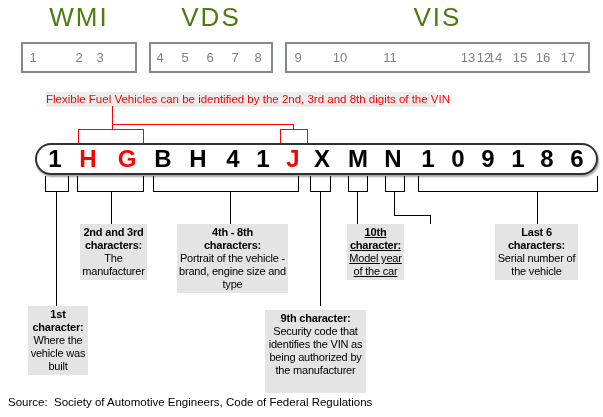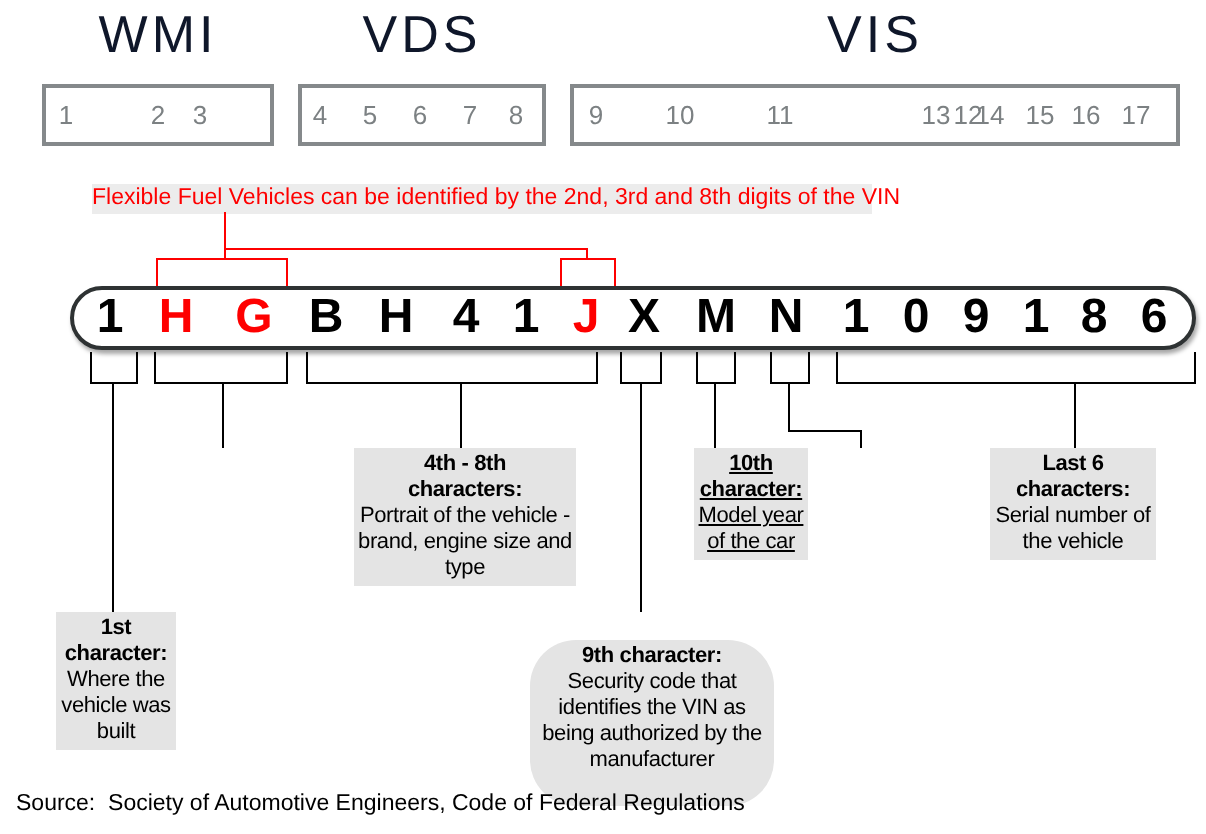--- a/index.html
+++ b/index.html
@@ -1,19 +1,19 @@
 <!DOCTYPE html>
 <html><head>
 <meta charset="utf-8">
 <style>
   html,body{margin:0;padding:0;background:#fff;}
   .stage{position:relative;width:603px;height:417px;background:#fff;
          font-family:"Liberation Sans",sans-serif;overflow:hidden;}
   .sec-title{position:absolute;top:2px;text-align:center;font-size:26px;line-height:30px;
-             color:#0f172a;letter-spacing:2px;font-weight:400;}
+             color:#4d7c0f;letter-spacing:2px;font-weight:400;}
   .sec-box{position:absolute;top:42px;height:31px;border:2px solid #85898b;
            box-sizing:border-box;background:#fff;}
   .digit{position:absolute;top:50px;transform:translateX(-50%);font-size:13px;
          line-height:15px;color:#7c8183;}
   .callout{position:absolute;left:46px;top:92px;width:390px;height:15px;background:#ececec;
            color:#fe0000;font-size:11.5px;line-height:15px;text-align:center;white-space:nowrap;}
   .rl{position:absolute;background:#fe0000;}
   .bl{position:absolute;background:#000;}
   .pill{position:absolute;left:35px;top:143px;width:563px;height:32px;box-sizing:border-box;
         border:2px solid #2e3233;border-radius:16px;background:#fff;
@@ -122,36 +122,40 @@
   <div class="bl" style="left:385px;top:191px;width:20px;height:1px;"></div>
   <div class="bl" style="left:394px;top:191px;width:1px;height:24px;"></div>
   <div class="bl" style="left:394px;top:215px;width:37px;height:1px;"></div>
   <div class="bl" style="left:430px;top:215px;width:1px;height:9px;"></div>
 
   <div class="bl" style="left:418px;top:176px;width:1px;height:15px;"></div>
   <div class="bl" style="left:597px;top:176px;width:1px;height:15px;"></div>
   <div class="bl" style="left:418px;top:191px;width:180px;height:1px;"></div>
   <div class="bl" style="left:537px;top:191px;width:1px;height:33px;"></div>
 
+  <div class="note" style="left:80px;top:224px;width:67px;min-height:56px;">
+    <span class="nt">2nd and 3rd characters:</span>
+    <span class="nb">The manufacturer</span>
+  </div>
   <div class="note" style="left:177px;top:224px;width:111px;min-height:69px;text-align:center;">
     <span class="nt" style="max-width:72px;">4th - 8th characters:</span>
     <span class="nb">Portrait of the vehicle - brand, engine size and type</span>
   </div>
   <div class="note" style="left:347px;top:224px;width:57px;min-height:55px;text-decoration:underline;">
     <span class="nt">10th character:</span>
     <span class="nb">Model year of the car</span>
   </div>
   <div class="note" style="left:495px;top:224px;width:83px;min-height:55px;">
     <span class="nt" style="max-width:70px;">Last 6 characters:</span>
     <span class="nb">Serial number of the vehicle</span>
   </div>
 
   <div class="note" style="left:28px;top:306px;width:60px;min-height:69px;text-align:center;">
     <span class="nt">1st character:</span>
     <span class="nb">Where the vehicle was built</span>
   </div>
-  <div class="note" style="left:265px;top:320px;width:122px;min-height:83px;border-radius:23px;">
+  <div class="note" style="left:265px;top:310px;width:101px;min-height:83px;">
     <span class="nt">9th character:</span>
     <span class="nb">Security code that identifies the VIN as being authorized by the manufacturer</span>
   </div>
 
   <div class="source">Source:  Society of Automotive Engineers, Code of Federal Regulations</div>
 </div>
 
 </body></html>

